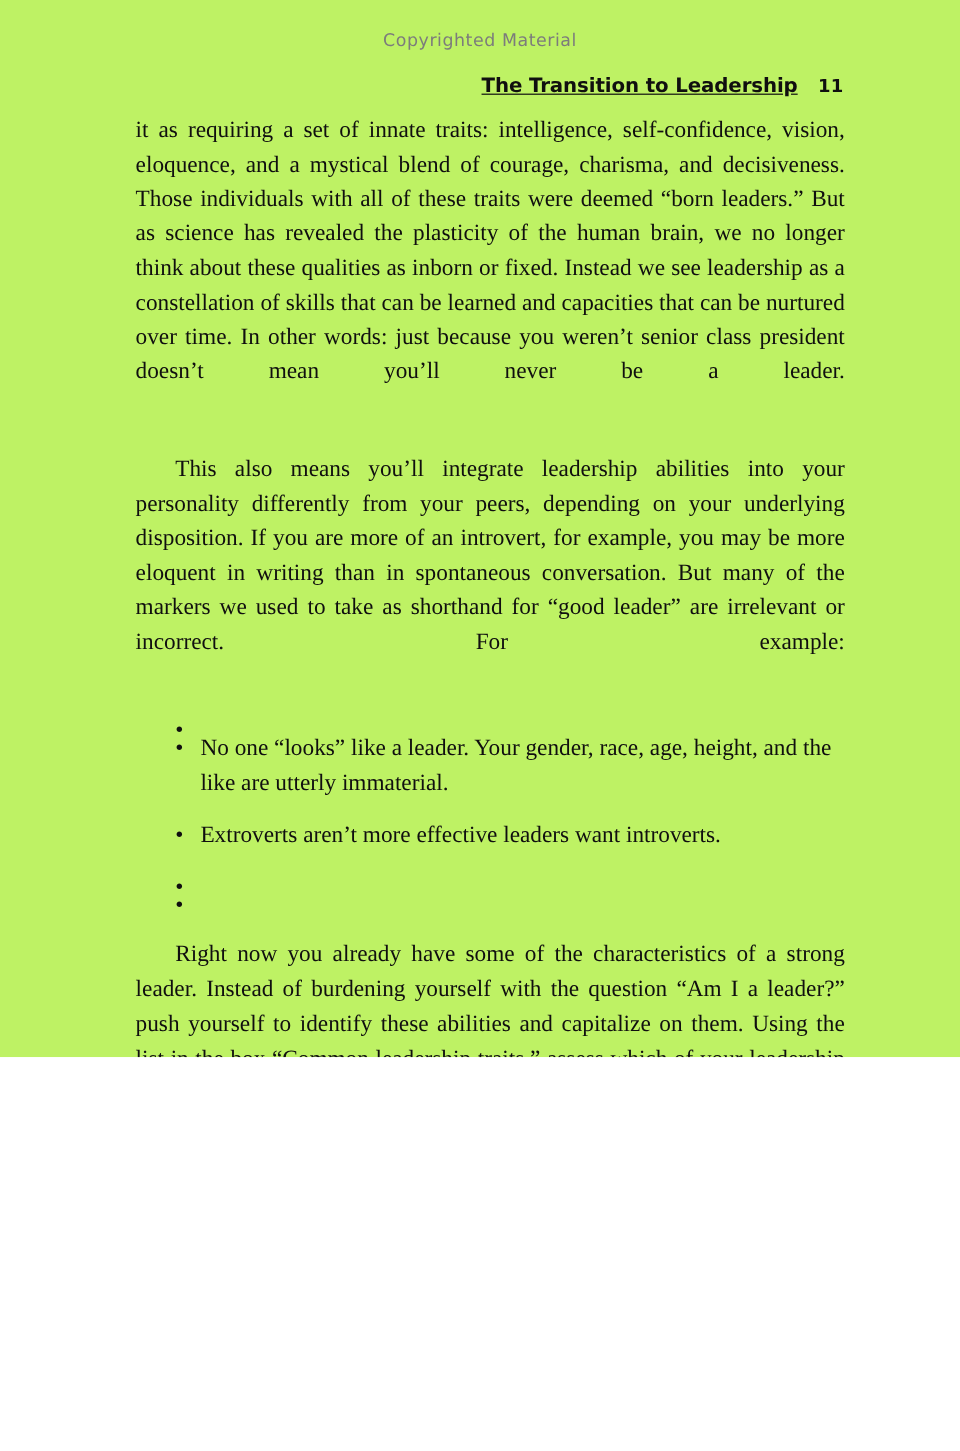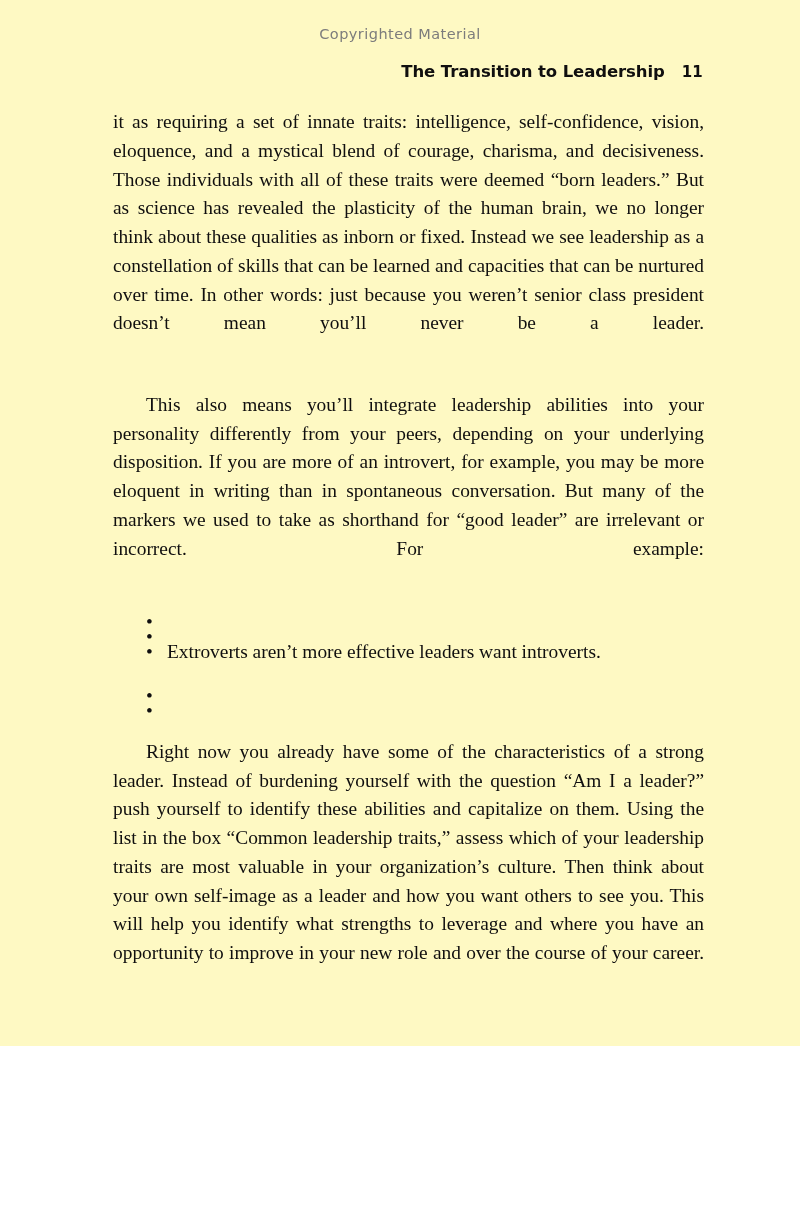--- a/index.html
+++ b/index.html
@@ -5,22 +5,22 @@
 <style>
   html, body {
     margin: 0;
     padding: 0;
     background: #ffffff;
   }
 
   .page {
     position: relative;
     width: 800px;
-    height: 1046px;
-    background: #fef9c3;
+    height: 881px;
+    background: #bef264;
     overflow: hidden;
     font-family: "Liberation Serif", "DejaVu Serif", serif;
     color: #100f0f;
   }
 
   
   .watermark {
     position: absolute;
     left: 0;
     width: 800px;
@@ -39,33 +39,34 @@
     position: absolute;
     top: 62px;
     left: 113px;
     width: 590px;
     text-align: right;
     font-family: "DejaVu Sans", "Liberation Sans", sans-serif;
     font-weight: bold;
     font-size: 16.5px;
     color: #100f0f;
     white-space: nowrap;
+    text-decoration: underline;
   }
   .running-head .rh-title { letter-spacing: -0.1px; }
   .running-head .rh-folio {
     display: inline-block;
     margin-left: 17px;
     font-size: 15px;
     letter-spacing: 0.2px;
   }
 
   
   .column {
     position: absolute;
-    top: 108px;
+    top: 95px;
     left: 113px;
     width: 591px;
   }
 
   p.body {
     margin: 0;
     font-size: 19.4px;
     line-height: 28.75px;
     text-align: justify;
     text-justify: inter-word;
@@ -126,20 +127,21 @@
 
     <div class="spacer-list-top"></div>
 
     <ul class="bullets">
       <li>
         <span class="dot">•</span>
       </li>
       <div class="spacer-sm"></div>
       <li>
         <span class="dot">•</span>
+        <span>No one “looks” like a leader. Your gender, race, age, height, and the like are utterly immaterial.</span>
       </li>
       <div class="spacer-sm"></div>
       <li>
         <span class="dot">•</span>
         <span>Extroverts aren’t more effective leaders want introverts.</span>
       </li>
       <div class="spacer-sm"></div>
       <li>
         <span class="dot">•</span>
       </li>

